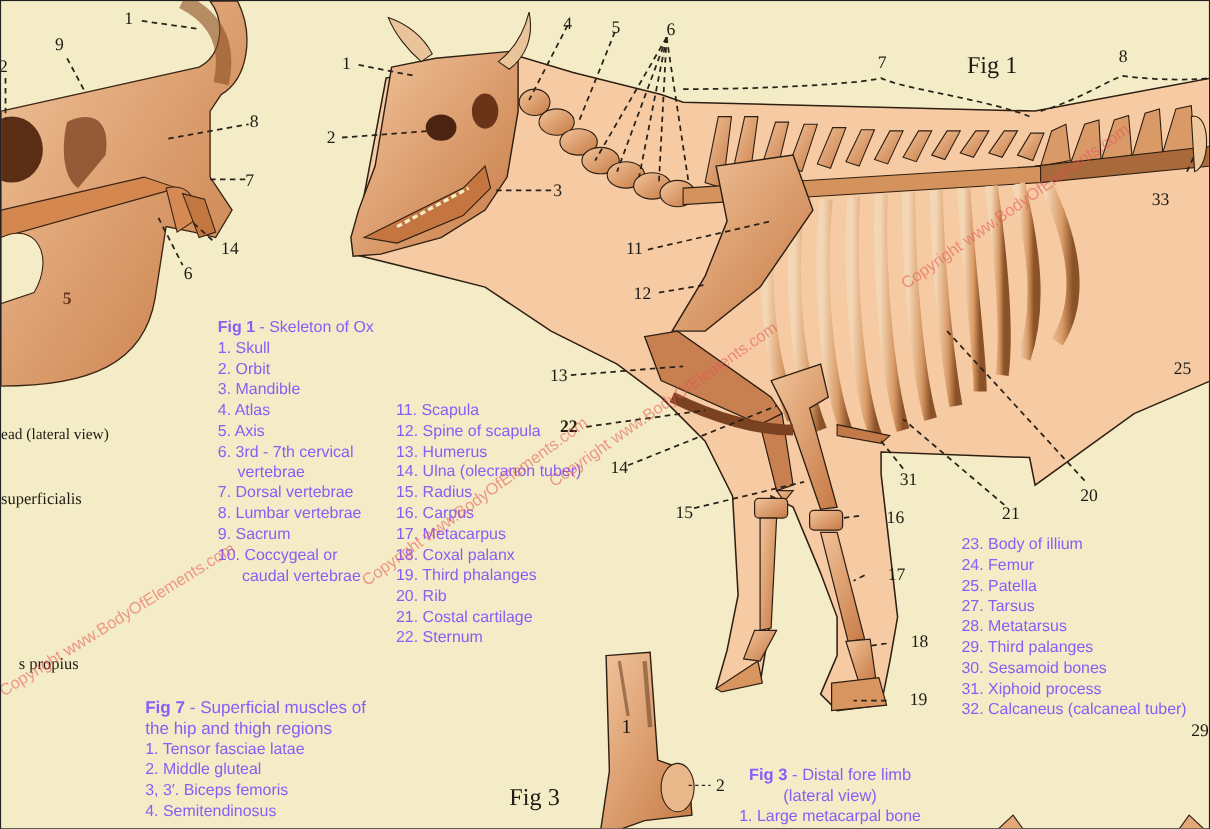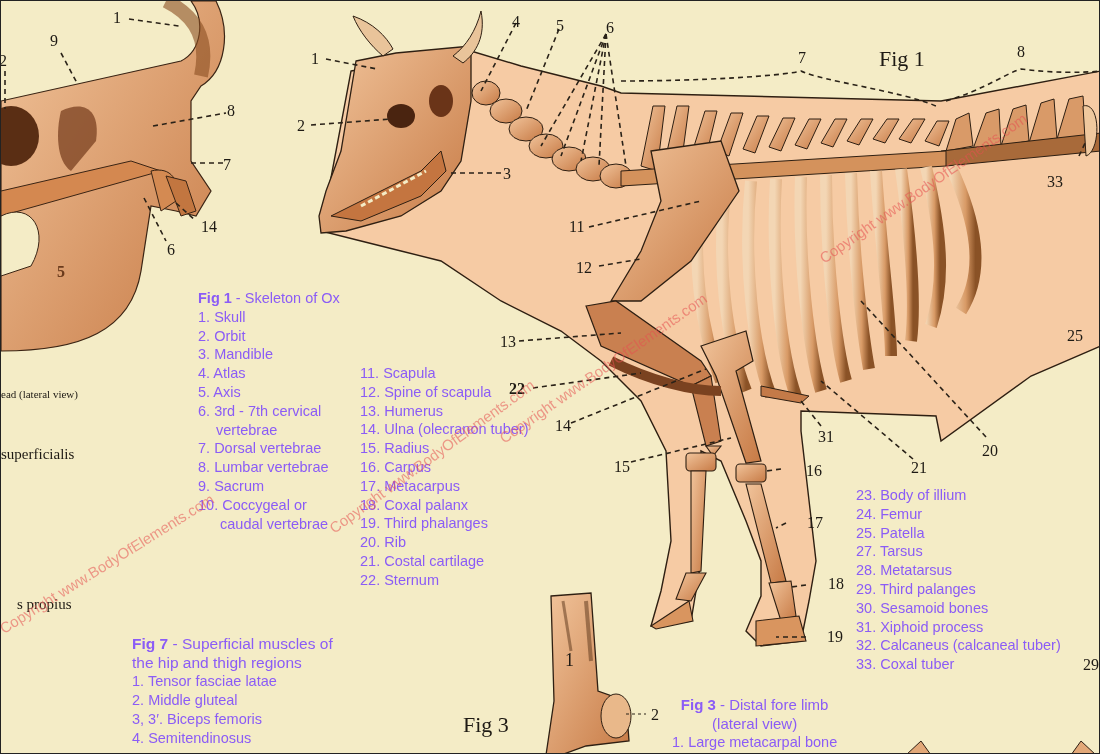--- a/index.html
+++ b/index.html
@@ -217,21 +217,21 @@
   <span class="lbl" style="left:910px;top:459px;">21</span>
   <span class="lbl" style="left:981px;top:442px;">20</span>
   <span class="lbl" style="left:1066px;top:327px;">25</span>
   <span class="lbl" style="left:1046px;top:173px;">33</span>
   <span class="lbl" style="left:1082px;top:617px;margin-top:39px;">29</span>
 
   <span class="lbl" style="left:564px;top:650px;font-size:18px;">1</span>
   <span class="lbl" style="left:650px;top:706px;">2</span>
   <span class="figtitle" style="left:462px;top:711px;">Fig 3</span>
 
-  <span class="cut" style="left:0px;top:387px;font-size:11px;">ead (lateral view)</span>
+  <span class="cut" style="left:0px;top:387px;font-size:14px;">ead (lateral view)</span>
   <span class="cut" style="left:0px;top:445px;">superficialis</span>
   <span class="cut" style="left:0px;top:595px;padding-left:16px;">s propius</span>
 
   <div class="legend" style="left:197px;top:288px;">
     <div class="title">
       <b>Fig 1</b><span> - Skeleton of Ox</span>
     </div>
     <ul>
       <li><span>1.</span> <span>Skull</span></li>
       <li><span>2.</span> <span>Orbit</span></li>
@@ -258,32 +258,31 @@
       <li><span>16.</span> <span>Carpus</span></li>
       <li><span>17.</span> <span>Metacarpus</span></li>
       <li><span>18.</span> <span>Coxal palanx</span></li>
       <li><span>19.</span> <span>Third phalanges</span></li>
       <li><span>20.</span> <span>Rib</span></li>
       <li><span>21.</span> <span>Costal cartilage</span></li>
       <li><span>22.</span> <span>Sternum</span></li>
     </ul>
   </div>
 
-  <div class="legend" style="left:855px;top:485px;">
+  <div class="legend" style="left:873px;top:485px;">
     <ul>
       <li><span>23.</span> <span>Body of illium</span></li>
       <li><span>24.</span> <span>Femur</span></li>
       <li><span>25.</span> <span>Patella</span></li>
       <li><span>27.</span> <span>Tarsus</span></li>
       <li><span>28.</span> <span>Metatarsus</span></li>
       <li><span>29.</span> <span>Third palanges</span></li>
       <li><span>30.</span> <span>Sesamoid bones</span></li>
       <li><span>31.</span> <span>Xiphoid process</span></li>
       <li><span>32.</span> <span>Calcaneus (calcaneal tuber)</span></li>
-      <li><span>33.</span> <span>Coxal tuber</span></li>
     </ul>
   </div>
 
   <div class="legend" style="left:131px;top:633px;font-size:15.5px;line-height:19px;">
     <div><b>Fig 7</b><span> - Superficial muscles of</span></div>
     <div>the hip and thigh regions</div>
     <ul style="font-size:14.5px;">
       <li><span>1.</span> <span>Tensor fasciae latae</span></li>
       <li><span>2.</span> <span>Middle gluteal</span></li>
       <li><span>3, 3′.</span> <span>Biceps femoris</span></li>

